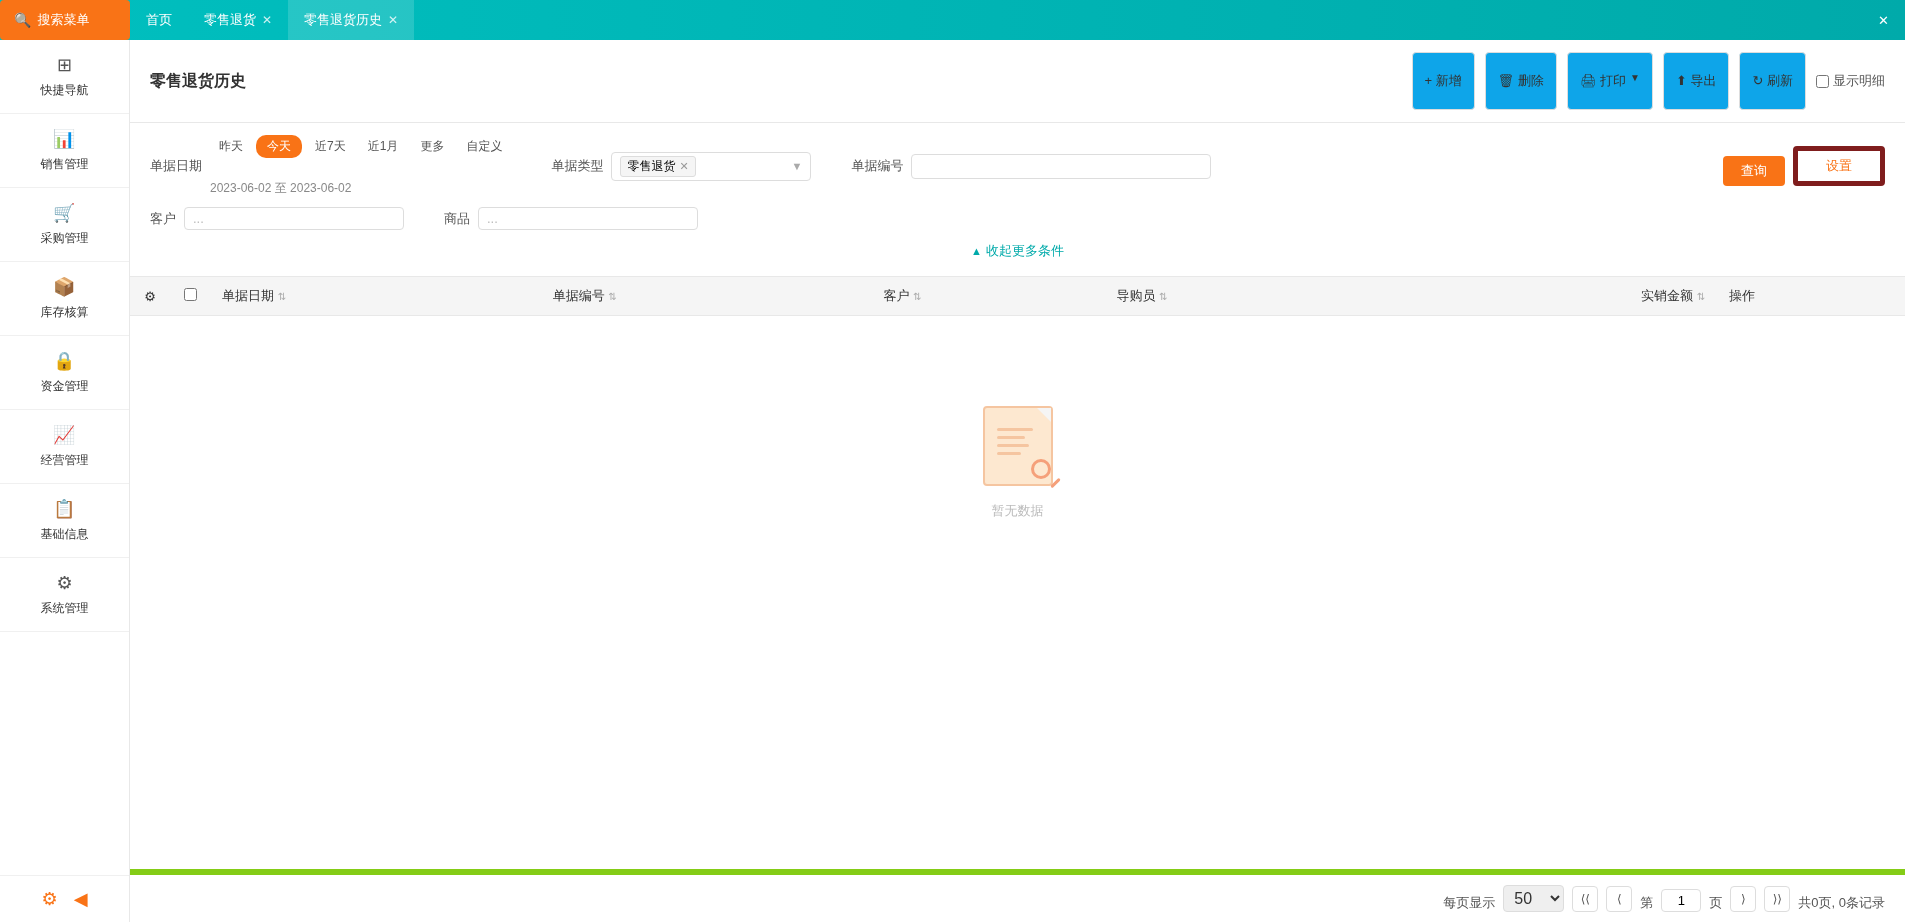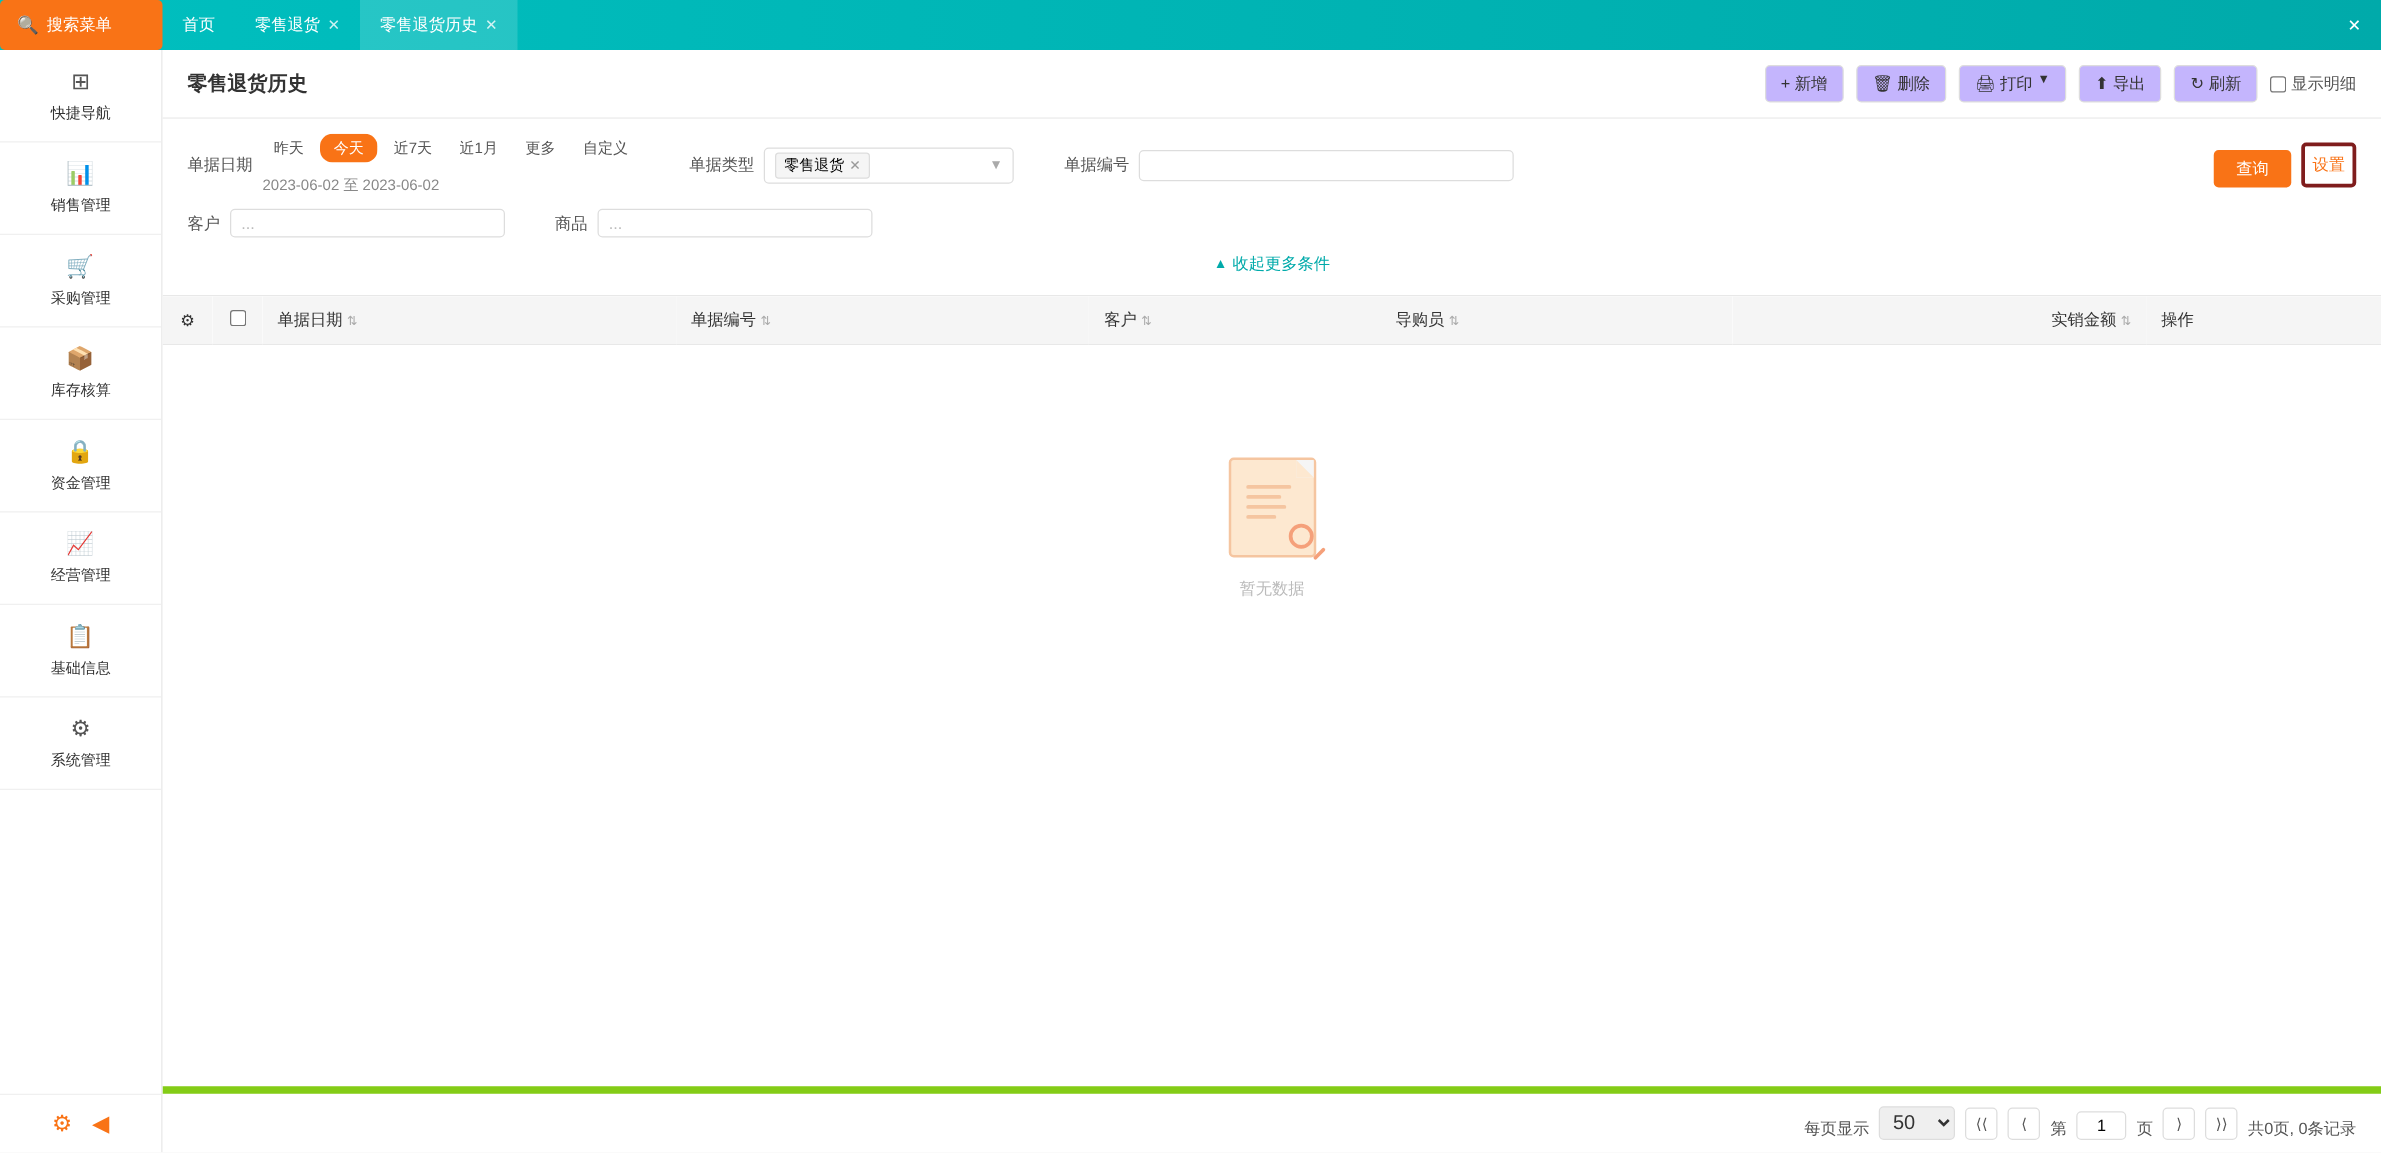--- a/index.html
+++ b/index.html
@@ -49,31 +49,31 @@
     .content { flex: 1; display: flex; flex-direction: column; overflow: hidden; }
 
     
     .page-header {
       background: white; padding: 12px 20px; display: flex; align-items: center;
       justify-content: space-between; border-bottom: 1px solid #e8e8e8; flex-shrink: 0;
     }
     .page-title { font-size: 16px; font-weight: bold; color: #333; }
     .toolbar { display: flex; align-items: center; gap: 10px; }
     .toolbar-btn {
-      display: flex; gap: 4px; padding: 5px 12px;
-      border: 1px solid #ddd; background: #c4b5fd; border-radius: 4px;
+      display: flex; gap: 4px; padding: 19px 12px;
+      border: 1px solid #ddd; background: #0ea5e9; border-radius: 4px;
       font-size: 13px; color: #333; cursor: pointer;
     }
     .query-btn {
       background: #f97316; color: white; border: none; border-radius: 4px;
       padding: 6px 18px; font-size: 13px; cursor: pointer;
     }
     .setting-btn {
-      background: white; color: #f97316; border: 3px solid #7f1d1d; border-radius: 4px;
-      padding: 6px 6px; font-size: 13px; cursor: pointer;
+      background: white; color: #f97316; border: 5px solid #7f1d1d; border-radius: 4px;
+      padding: 6px 28px; font-size: 13px; cursor: pointer;
     }
     .checkbox-label { display: flex; align-items: center; gap: 4px; font-size: 13px; color: #555; cursor: pointer; }
 
     
     .filter-area {
       background: white; padding: 12px 20px;
       border-bottom: 1px solid #e8e8e8; flex-shrink: 0;
     }
     .filter-row { display: flex; align-items: center; gap: 0; margin-bottom: 10px; }
     .filter-item {
@@ -81,21 +81,21 @@
     }
     .filter-label { font-size: 13px; color: #555; white-space: nowrap; }
     .filter-dates { display: flex; align-items: center; gap: 4px; font-size: 13px; }
     .date-btn {
       padding: 2px 8px; border-radius: 3px; cursor: pointer; font-size: 12px; color: #555;
       border: 1px solid transparent;
     }
     .date-btn.active {
       background: #f97316; color: white; border-radius: 10px; padding: 2px 10px;
     }
-    .date-range { font-size: 12px; color: #888; margin-top: 8px; }
+    .date-range { font-size: 12px; color: #888; margin-top: 20px; }
     .filter-input {
       border: 1px solid #ddd; border-radius: 4px; padding: 4px 10px;
       font-size: 13px; color: #333; min-width: 200px; cursor: pointer;
     }
     .filter-tag-input {
       display: flex; align-items: center; border: 1px solid #ddd; border-radius: 4px;
       padding: 3px 8px; min-width: 200px; font-size: 13px; gap: 6px; cursor: pointer;
     }
     .tag-chip {
       background: #f5f5f5; border: 1px solid #ddd; border-radius: 3px;

